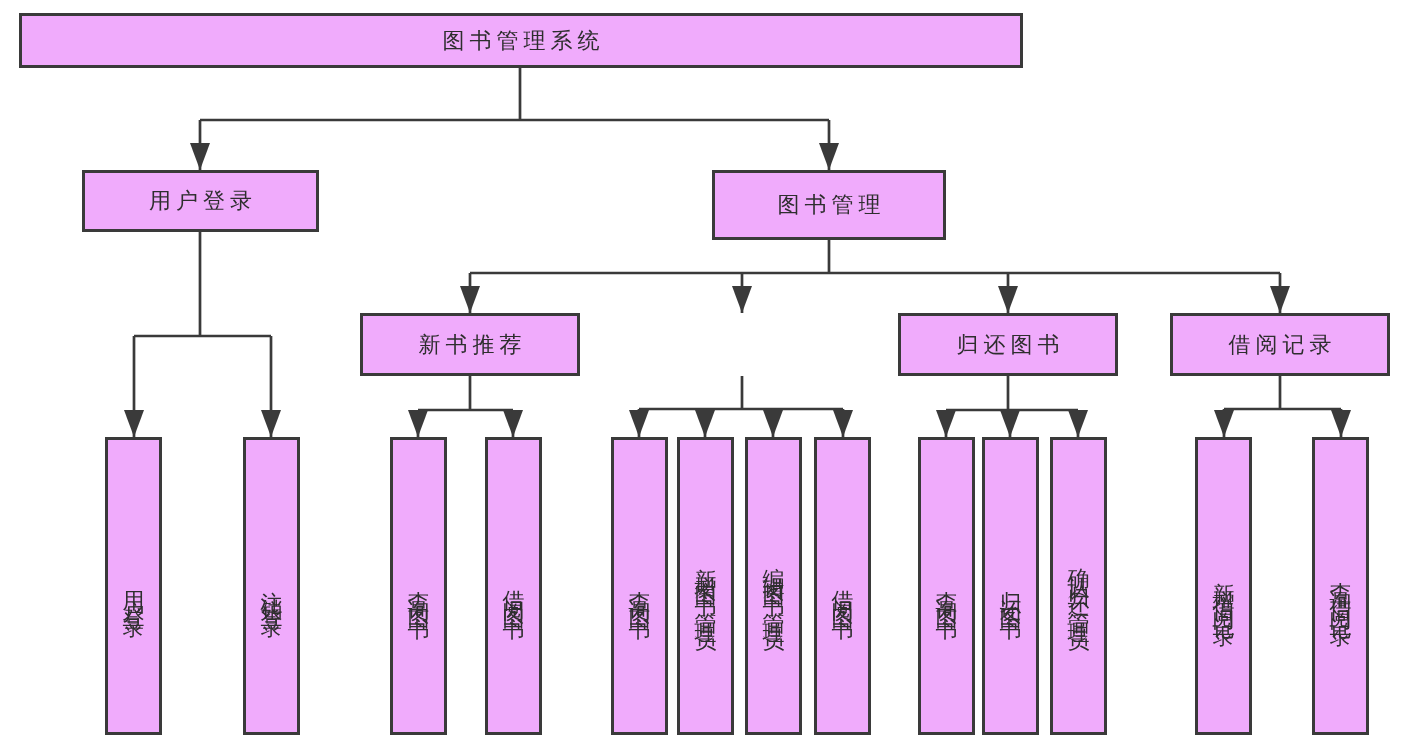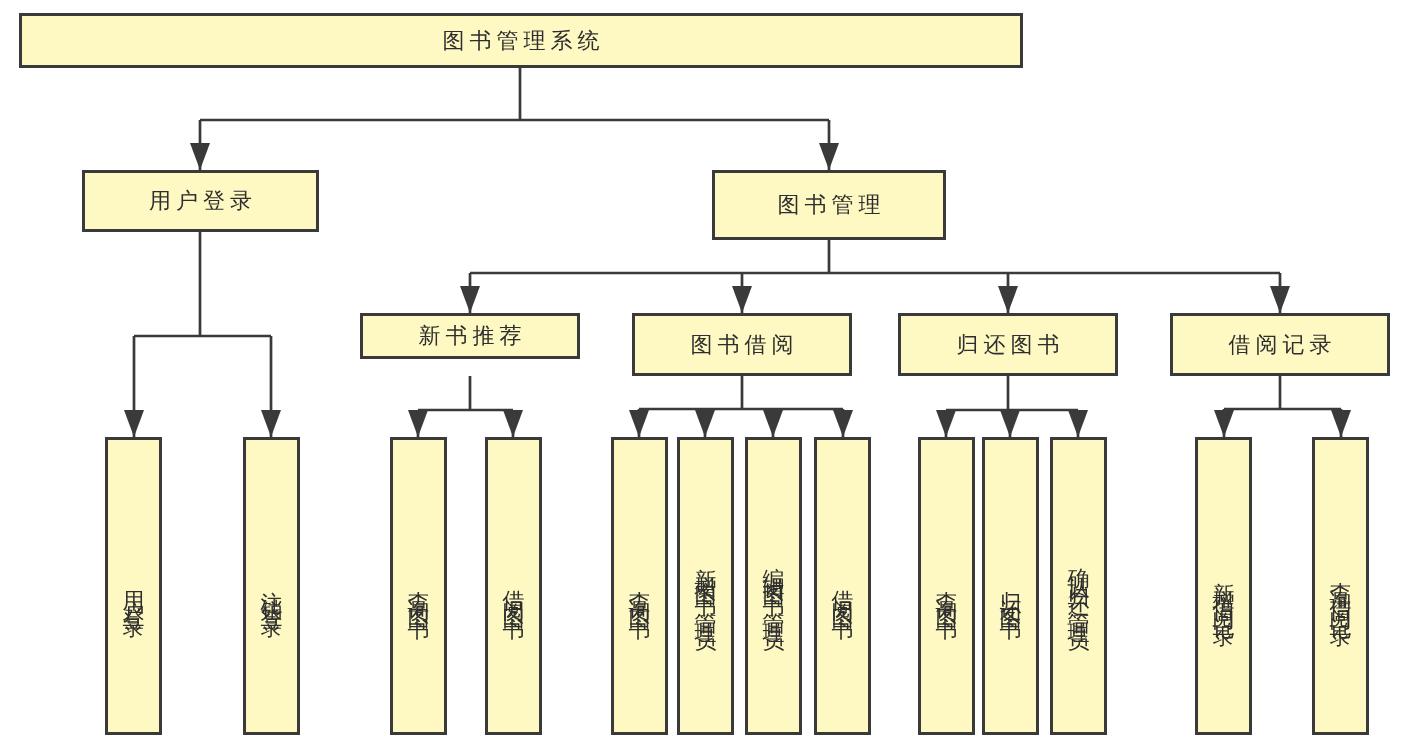--- a/index.html
+++ b/index.html
@@ -17,21 +17,21 @@
     font-family:"Liberation Sans","DejaVu Sans",sans-serif;
     color:var(--text);
     overflow:hidden;
   }
   .wires{position:absolute;left:0;top:0;}
   .wires path{stroke:var(--line);stroke-width:2.7;fill:none;}
   .wires marker path{fill:var(--line);stroke:none;}
   .box{
     position:absolute;
     box-sizing:border-box;
-    background:#fef9c3;
+    background:#f0abfc;
     border:3px solid var(--border);
     display:flex;align-items:center;justify-content:center;
   }
   .hbox span{
     font-size:22px;
     letter-spacing:5px;
     margin-right:-5px;
     white-space:nowrap;
   }
   .vbox span{
@@ -97,25 +97,22 @@
     <span>图书管理系统</span>
   </div>
 
   <div class="box hbox" style="left:82px;top:170px;width:237px;height:62px">
     <span>用户登录</span>
   </div>
   <div class="box hbox" style="left:712px;top:170px;width:234px;height:70px">
     <span>图书管理</span>
   </div>
 
-  <div class="box hbox" style="left:360px;top:313px;width:220px;height:46px">
+  <div class="box hbox" style="left:360px;top:313px;width:220px;height:63px">
     <span>新书推荐</span>
-  </div>
-  <div class="box hbox" style="left:632px;top:313px;width:220px;height:63px">
-    <span>图书借阅</span>
   </div>
   <div class="box hbox" style="left:898px;top:313px;width:220px;height:63px">
     <span>归还图书</span>
   </div>
   <div class="box hbox" style="left:1170px;top:313px;width:220px;height:63px">
     <span>借阅记录</span>
   </div>
 
   <div class="box vbox" style="left:105px;top:437px;width:57px;height:298px">
     <span>用户登录</span>

